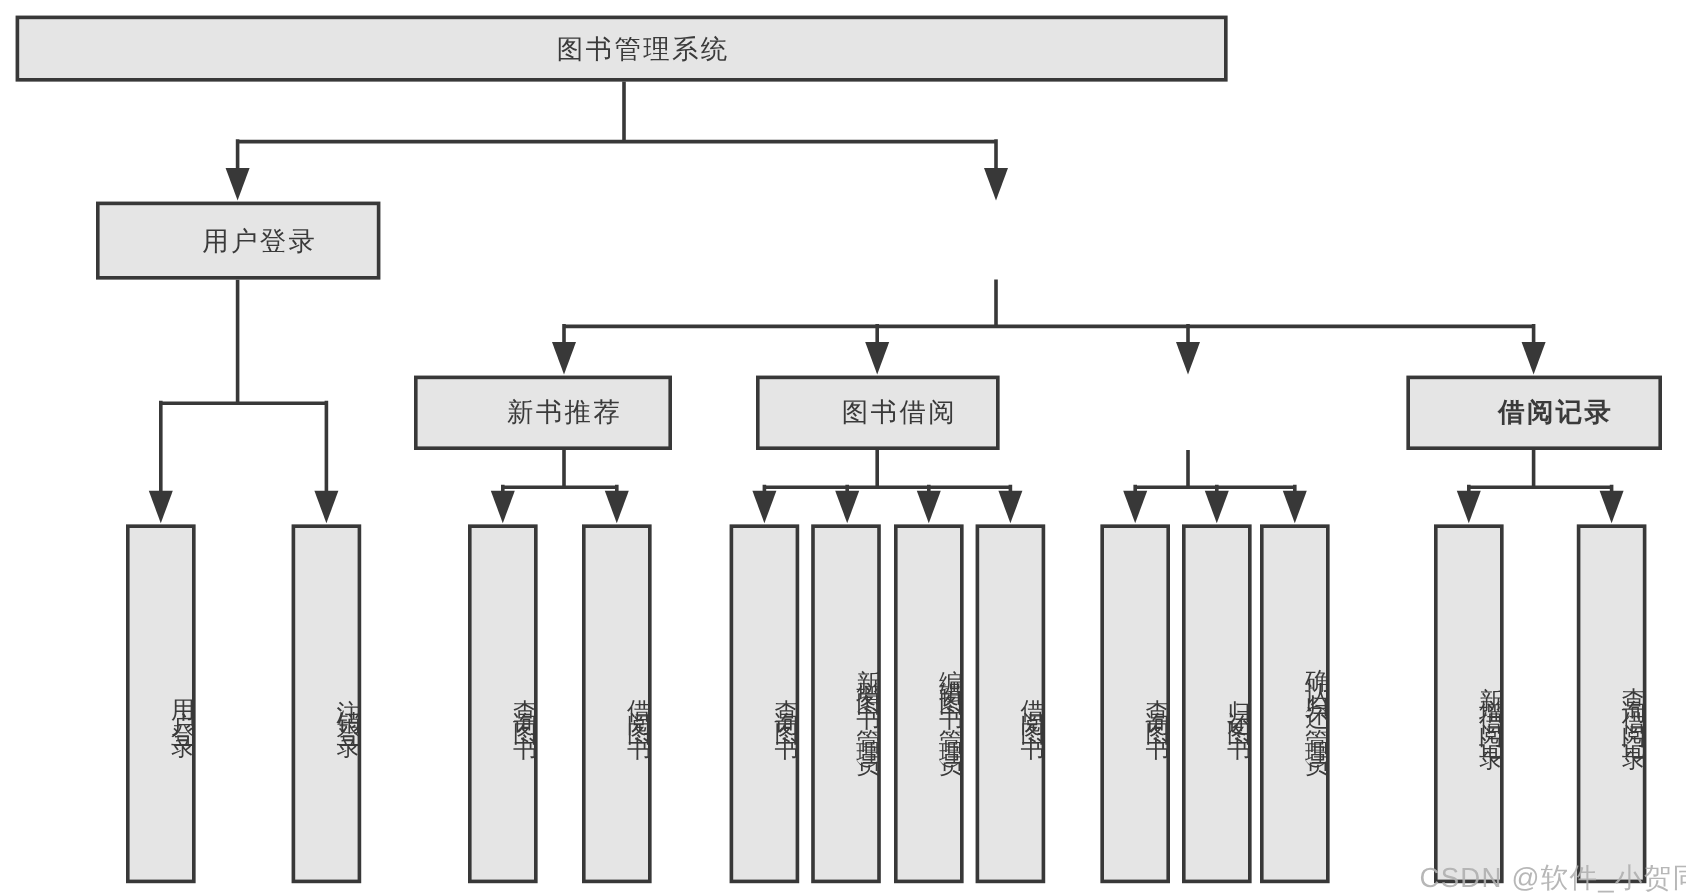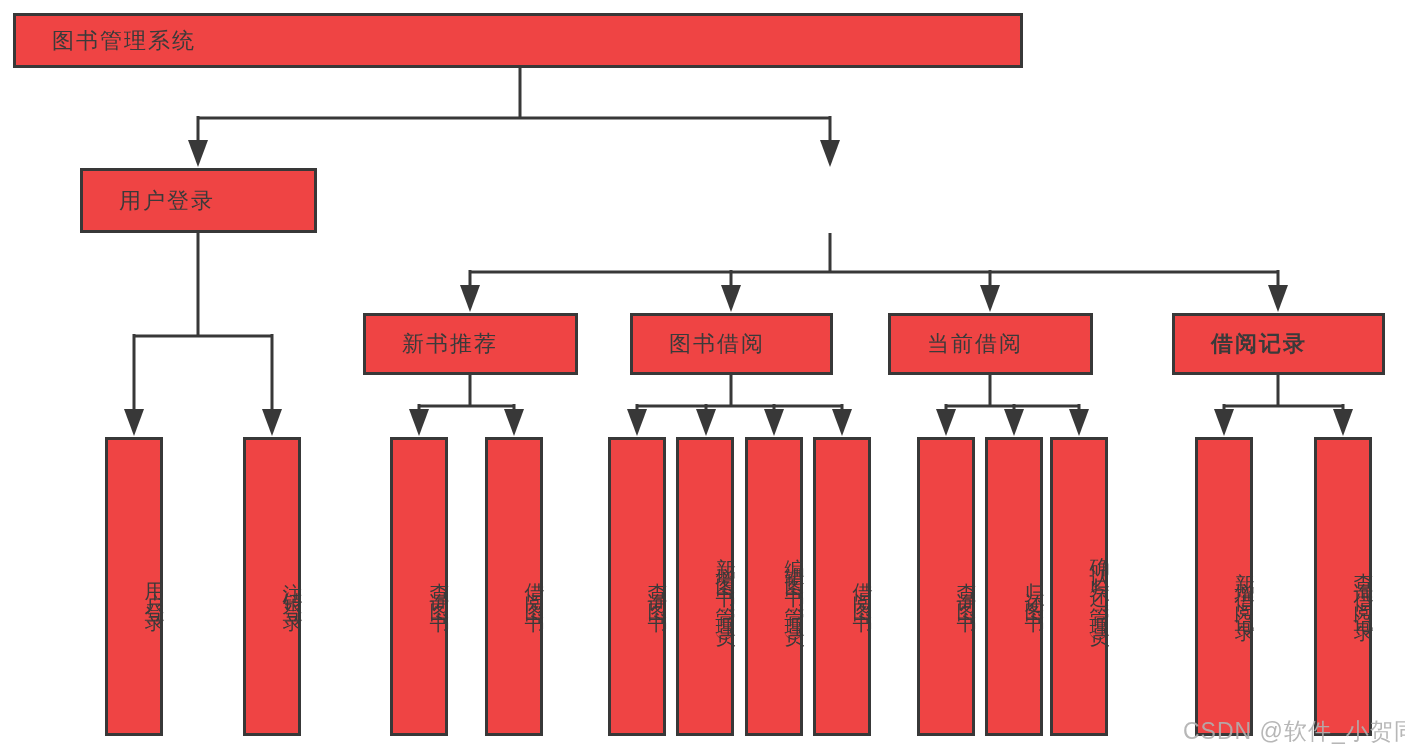--- a/index.html
+++ b/index.html
@@ -8,39 +8,39 @@
     width:1405px;height:747px;
     background:#ffffff;
     overflow:hidden;
     font-family:"Liberation Sans", sans-serif;
   }
   .wires{position:absolute;left:0;top:0;z-index:1;}
   .wire{fill:none;stroke:#383838;stroke-width:3;}
   .arrow{fill:#383838;stroke:none;}
   .box{
     position:absolute;z-index:2;box-sizing:border-box;
-    background:#ef4444;border:3px solid #383838;
-    display:flex;align-items:center;
+    background:#e5e5e5;border:3px solid #383838;
+    display:flex;align-items:center;justify-content:center;
     color:#3a3a3a;
     padding-left:36px;
   }
   .box.h span{
     font-size:22px;letter-spacing:2px;white-space:nowrap;
     color:#3a3a3a;
   }
   .box.v span{
     writing-mode:vertical-rl;text-orientation:mixed;
     font-size:20px;letter-spacing:10px;line-height:1.1;
     color:#3a3a3a;white-space:nowrap;
   }
   
   #root-box        {left:13px;  top:13px;  width:1010px;height:55px;}
   #l2-user-login   {left:80px;  top:168px; width:237px; height:65px;}
   #l2-book-mgmt    {left:711px; top:168px; width:237px; height:65px;}
-  #l3-new-book     {left:363px; top:313px; width:215px; height:62px;}
+  #l3-new-book     {left:345px; top:313px; width:215px; height:62px;}
   #l3-book-borrow  {left:630px; top:313px; width:203px; height:62px;}
   #l3-current      {left:888px; top:313px; width:205px; height:62px;}
   #l3-records      {left:1172px;top:313px; width:213px; height:62px;font-weight:bold;}
   .leaf{top:437px;width:58px;height:299px;}
   #leaf-a1{left:105px;} #leaf-a2{left:243px;}
   #leaf-b1{left:390px;} #leaf-b2{left:485px;}
   #leaf-c1{left:608px;} #leaf-c2{left:676px;} #leaf-c3{left:745px;} #leaf-c4{left:813px;}
   #leaf-d1{left:917px;} #leaf-d2{left:985px;} #leaf-d3{left:1050px;}
   #leaf-e1{left:1195px;} #leaf-e2{left:1314px;}
   .watermark{
@@ -117,23 +117,20 @@
   <div id="l2-user-login" class="box h">
     <span>用户登录</span>
   </div>
 
   <div id="l3-new-book" class="box h">
     <span>新书推荐</span>
   </div>
   <div id="l3-book-borrow" class="box h">
     <span>图书借阅</span>
   </div>
-  <div id="l3-current" class="box h">
-    <span>当前借阅</span>
-  </div>
   <div id="l3-records" class="box h">
     <span>借阅记录</span>
   </div>
 
   <div id="leaf-a1" class="box v leaf">
     <span>用户登录</span>
   </div>
   <div id="leaf-a2" class="box v leaf">
     <span>注销登录</span>
   </div>

